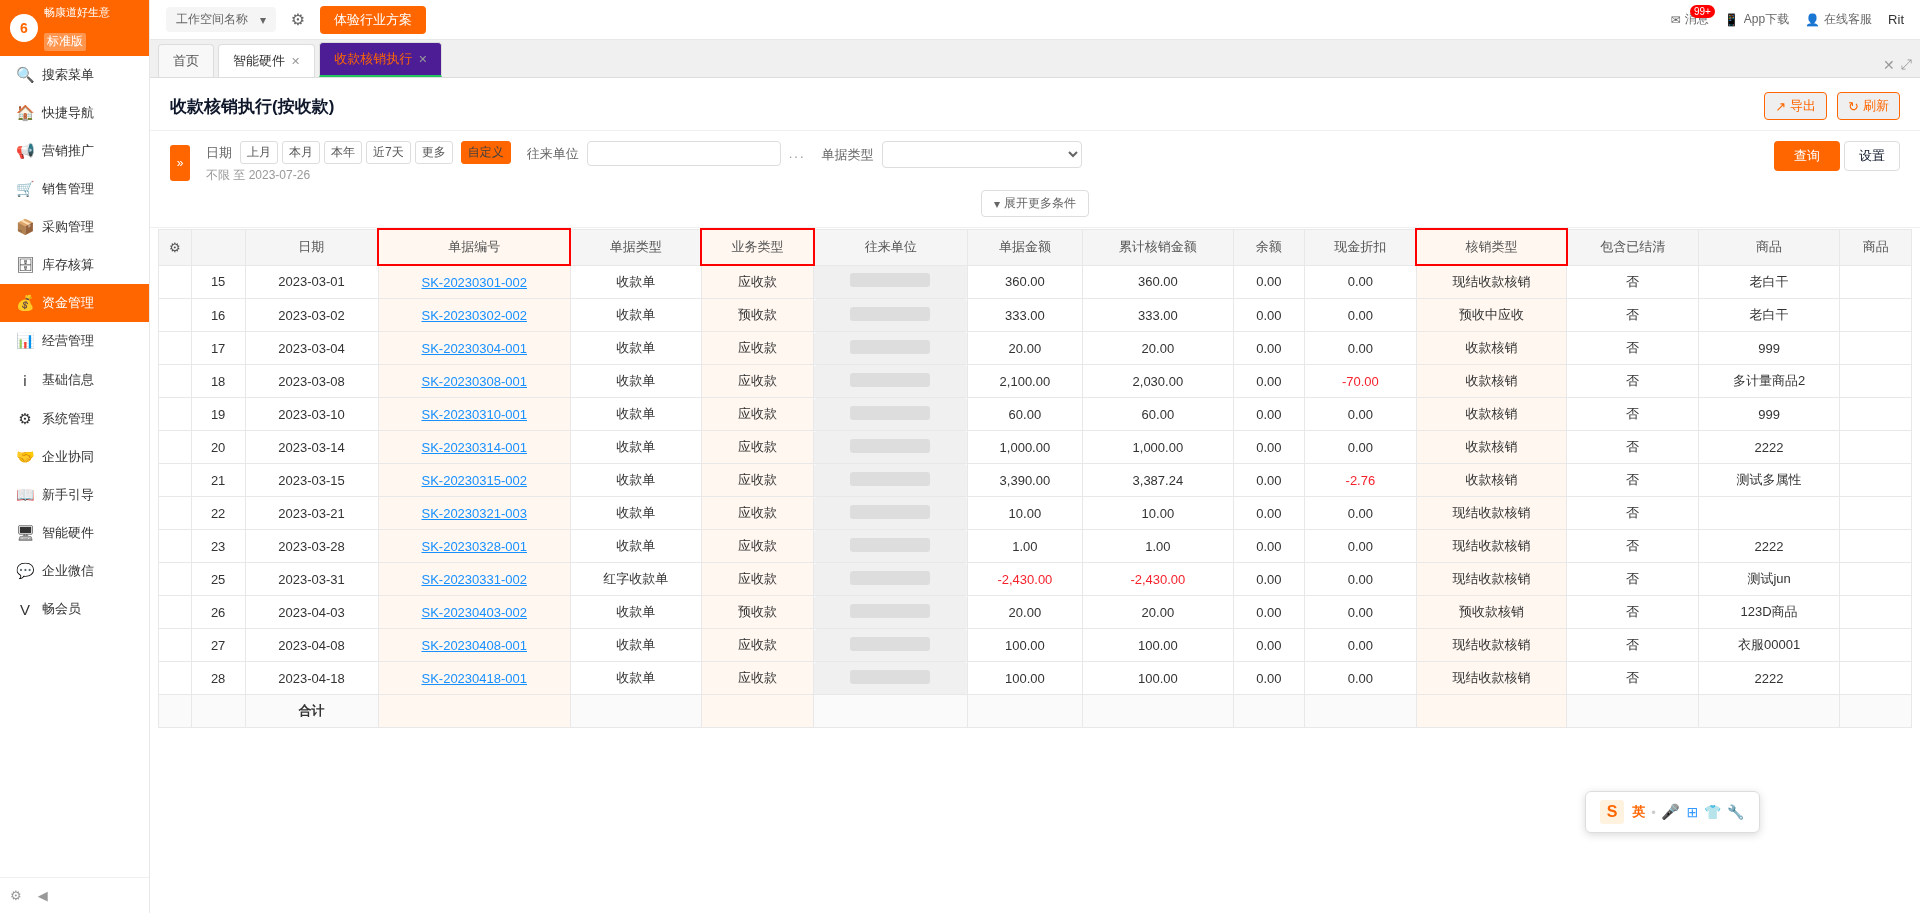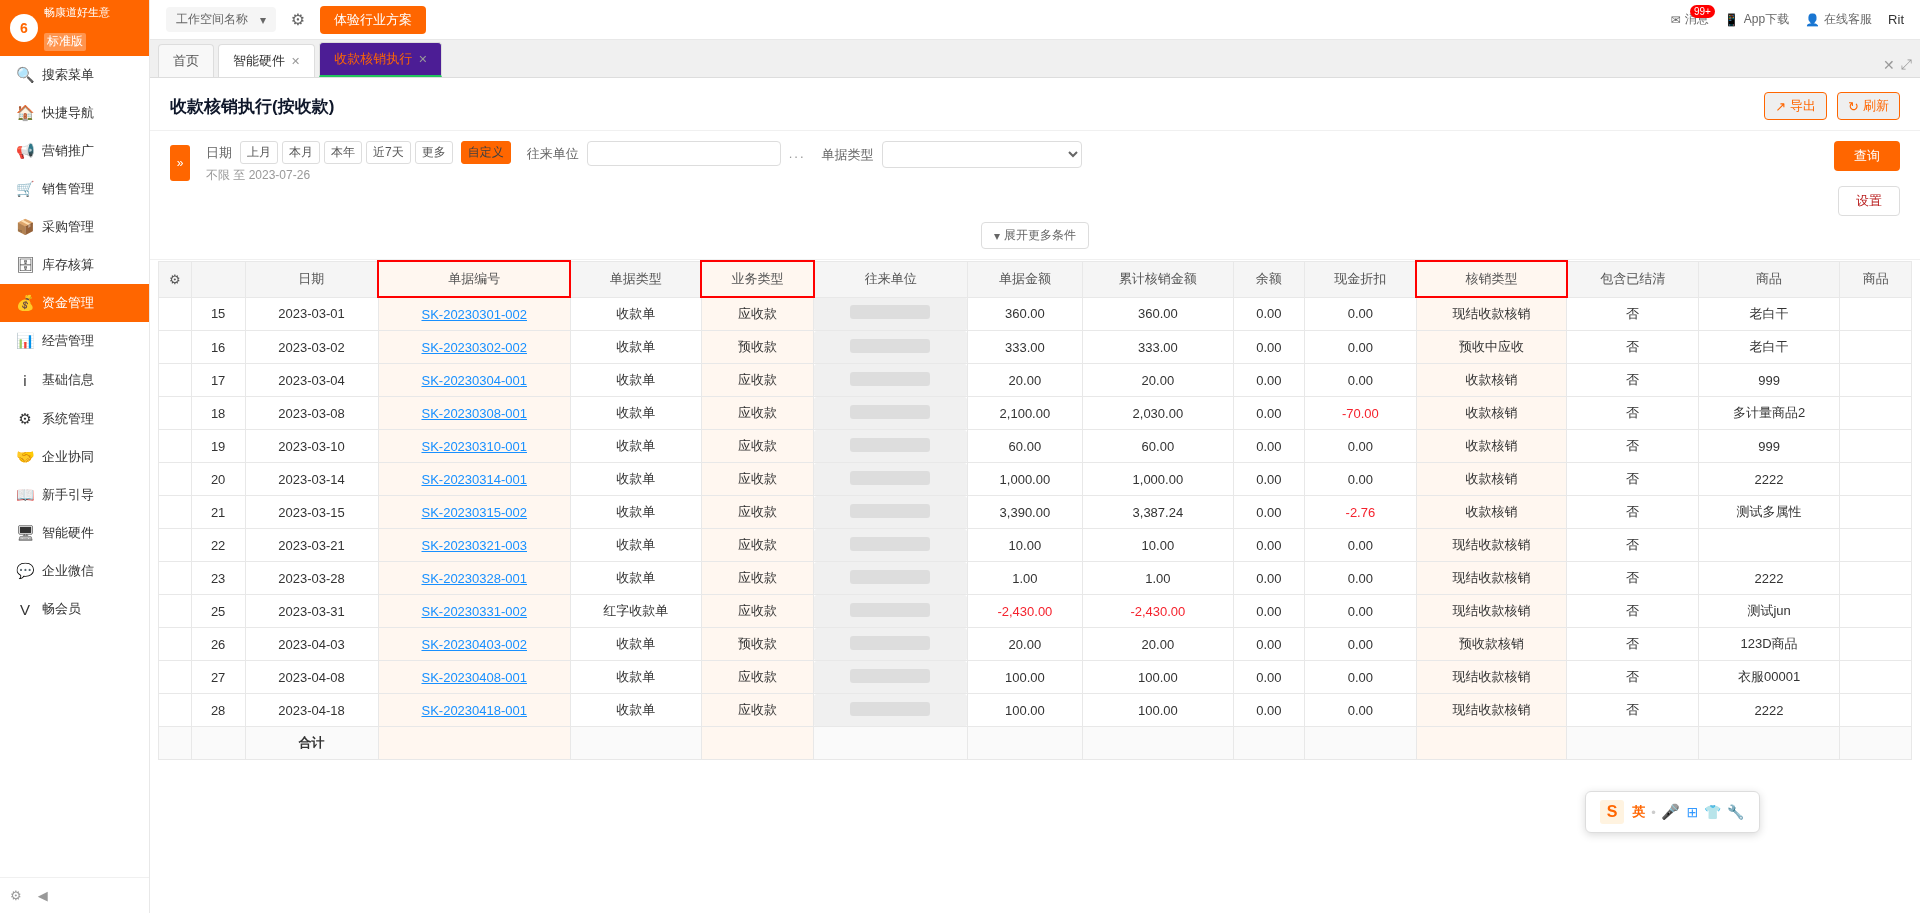--- a/index.html
+++ b/index.html
@@ -53,21 +53,21 @@
     .filter-row { display: flex; align-items: center; gap: 12px; flex-wrap: wrap; }
     .filter-label { font-size: 13px; color: #666; white-space: nowrap; }
     .filter-date-btns { display: flex; gap: 4px; align-items: center; }
     .filter-date-btn { padding: 2px 6px; border: 1px solid #ddd; border-radius: 3px; font-size: 12px; color: #555; cursor: pointer; background: #fff; }
     .filter-date-btn.custom { background: #ff6600; color: #404040; border-color: #ff6600; }
     .filter-date-range { font-size: 12px; color: #999; margin-top: 4px; }
     .filter-select { border: 1px solid #ddd; border-radius: 4px; padding: 4px 8px; font-size: 13px; color: #666; background: #fff; min-width: 150px; }
     .filter-select-wide { min-width: 200px; }
     .filter-dots { color: #999; letter-spacing: 2px; }
     .btn-query { background: #ff6600; color: #fff; border: none; border-radius: 4px; padding: 6px 20px; font-size: 13px; cursor: pointer; }
-    .btn-settings { background: #fff; color: #b91c1c; border: 1px solid #ddd; border-radius: 4px; padding: 5px 14px; font-size: 13px; cursor: pointer; margin-left: 4px; }
+    .btn-settings { background: #fff; color: #0f172a; border: 1px solid #ddd; border-radius: 4px; padding: 5px 14px; font-size: 13px; cursor: pointer; margin-left: 4px; }
     .expand-btn { display: flex; align-items: center; gap: 4px; color: #666; font-size: 12px; cursor: pointer; padding: 4px 12px; border: 1px solid #ddd; border-radius: 4px; background: #fff; }
 
     
     .table-container { flex: 1; overflow: auto; padding: 0 8px; }
     table { width: 100%; border-collapse: collapse; font-size: 13px; }
     thead tr { background: #f5f5f5; }
     th { padding: 8px 10px; text-align: center; color: #555; font-weight: normal; border: 1px solid #e8e8e8; white-space: nowrap; }
     td { padding: 7px 10px; text-align: center; border: 1px solid #e8e8e8; color: #333; white-space: nowrap; }
     tr.highlighted td { background: #fff3e0; }
     .link-blue { color: #1890ff; text-decoration: underline; cursor: pointer; }
@@ -257,21 +257,21 @@
           <span class="filter-dots">...</span>
         </div>
 
         <div class="filter-group">
           <span class="filter-label">单据类型</span>
           <select class="filter-select filter-select-wide">
             <option></option>
           </select>
         </div>
 
-        <div style="margin-left:auto;display:flex;gap:15px;flex-direction:column;">
+        <div style="margin-left:auto;display:flex;gap:0;">
           <button class="btn-query">查询</button>
           <button class="btn-settings">设置</button>
         </div>
       </div>
 
       <div style="display:flex;justify-content:center;margin-top:6px;">
         <button class="expand-btn">
           <span>▾</span>
           <span>展开更多条件</span>
         </button>

